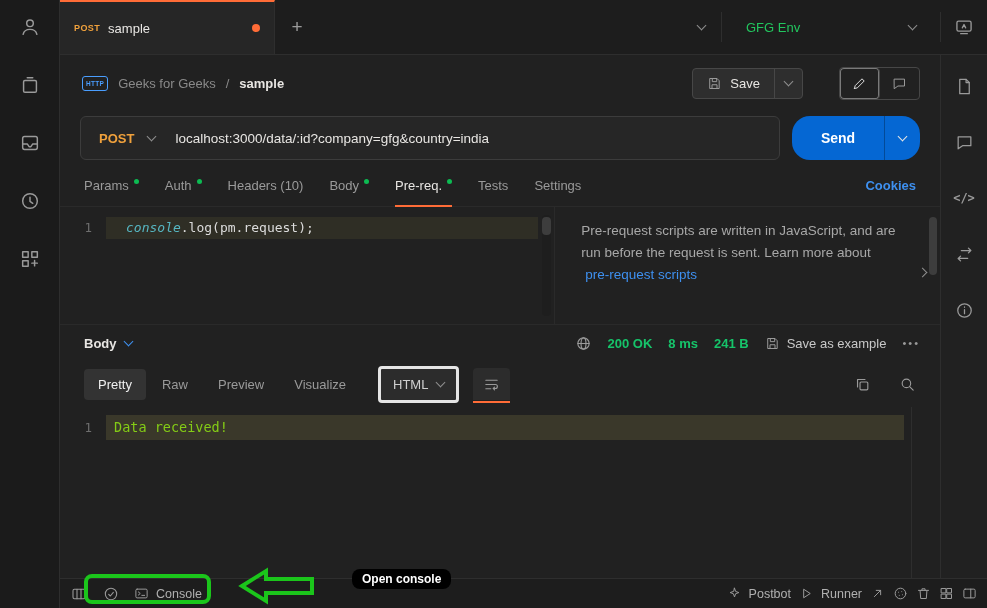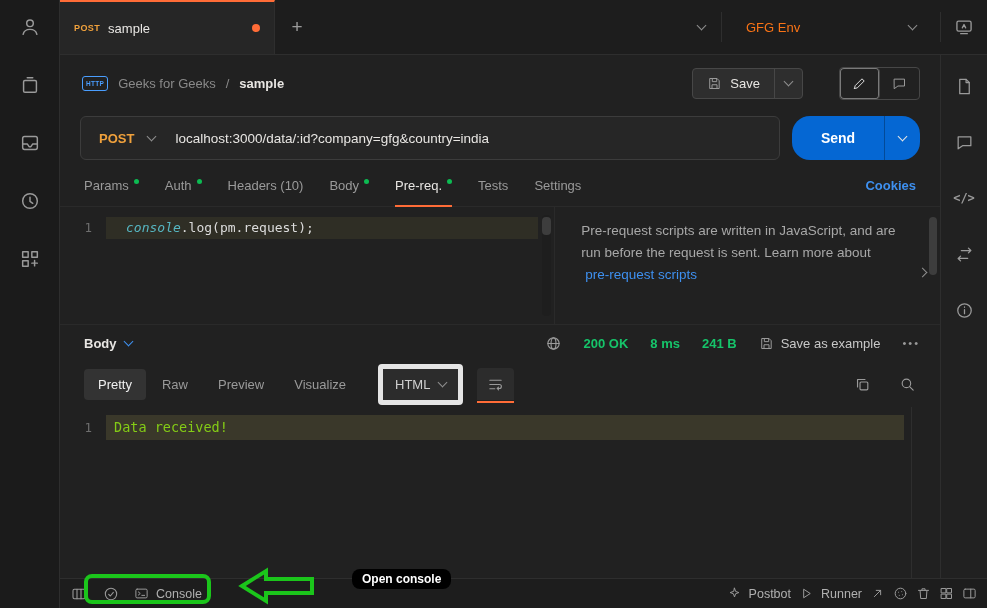--- a/index.html
+++ b/index.html
@@ -29,21 +29,21 @@
     display:flex; align-items:center; padding:0 14px; gap:8px;
   }
   .wtab .m { font-size:9px; font-weight:700; color:#f0a13c; letter-spacing:.4px; }
   .wtab .t { font-size:13px; color:#e8e6e3; }
   .wtab .d { width:8px; height:8px; border-radius:50%; background:#ff6c37; margin-left:auto; }
   .newtab { width:44px; display:flex; align-items:center; justify-content:center; color:#9a9a9a; font-size:19px; }
   .tb-spacer { flex:1; }
   .tb-chev { width:40px; display:flex; align-items:center; justify-content:center; }
   .tb-div { width:1px; background:#2e2e2e; margin:12px 0; }
   .envbox { width:218px; display:flex; align-items:center; padding:0 24px; gap:8px; }
-  .envbox .name { color:#f97316; }
+  .envbox .name { color:#22c55e; }
   .envbox .sp { flex:1; }
   .capture { width:46px; display:flex; align-items:center; justify-content:center; }
 
   
   .mid { flex:1; display:flex; min-height:0; }
   .center { flex:1; display:flex; flex-direction:column; min-width:0; }
 
   
   .rail-right {
     width:47px; border-left:1px solid #2e2e2e; flex:none;
@@ -98,30 +98,30 @@
   .sb-track { position:absolute; right:3px; top:8px; bottom:8px; width:9px; background:#1e1e1e; border-radius:4px; }
   .sb-thumb { position:absolute; right:3px; top:10px; width:9px; height:18px; background:#3d3d3d; border-radius:4px; }
   .help { flex:1; position:relative; padding:13px 40px 13px 26px; color:#a8a8a8; font-size:13.5px; line-height:22px; }
   .help-link { color:#3e90f0; }
   .help-chev { position:absolute; right:14px; top:50%; margin-top:-5px; }
   .help-thumb { position:absolute; right:3px; top:10px; width:8px; height:58px; background:#3d3d3d; border-radius:4px; }
 
   
   .resphead { height:36px; display:flex; align-items:center; padding:0 20px 0 24px; gap:8px; flex:none; }
   .body-label { font-weight:700; color:#e8e6e3; }
-  .rh-right { margin-left:auto; display:flex; align-items:center; gap:22px; }
+  .rh-right { margin-left:auto; display:flex; align-items:center; gap:16px; }
   .grn { color:#16c46a; font-weight:600; }
   .saveex { display:flex; align-items:center; gap:7px; color:#c8c8c8; }
   .more { color:#9a9a9a; letter-spacing:2px; font-size:11px; }
 
   
   .resptabs { height:46px; display:flex; align-items:center; padding:0 24px; gap:2px; flex:none; }
   .rtab { padding:8px 14px; color:#9a9a9a; border-radius:4px; }
   .rtab.active { background:#333333; color:#f0f0f0; }
-  .fmt-pill { margin-left:16px; display:flex; align-items:center; gap:9px; padding:8px 12px; background:#2c2c2c; border:5px solid #e5e5e5; border-radius:4px; color:#cfcfcf; }
+  .fmt-pill { margin-left:16px; display:flex; align-items:center; gap:9px; padding:8px 12px; background:#2c2c2c; border:3px solid #e5e5e5; border-radius:4px; color:#cfcfcf; }
   .wrap-pill { margin-left:12px; position:relative; padding:8px 10px 7px; background:#2c2c2c; border-radius:4px 4px 0 0; display:flex; align-items:center; }
   .wrap-pill::after { content:""; position:absolute; left:0; right:0; bottom:-3px; height:2px; background:#ff6c37; }
   .rt-right { margin-left:auto; display:flex; align-items:center; gap:28px; }
 
   
   .respbody { flex:1; position:relative; font-family:"DejaVu Sans Mono", monospace; font-size:13.5px; padding-top:8px; min-height:0; }
   .resp-line { display:flex; height:25px; line-height:25px; }
   .resphl { flex:1; background:#3a382a; padding-left:8px; margin-right:36px; color:#84cc16; }
   .vline { position:absolute; right:28px; top:0; bottom:0; width:1px; background:#2e2e2e; }
 

